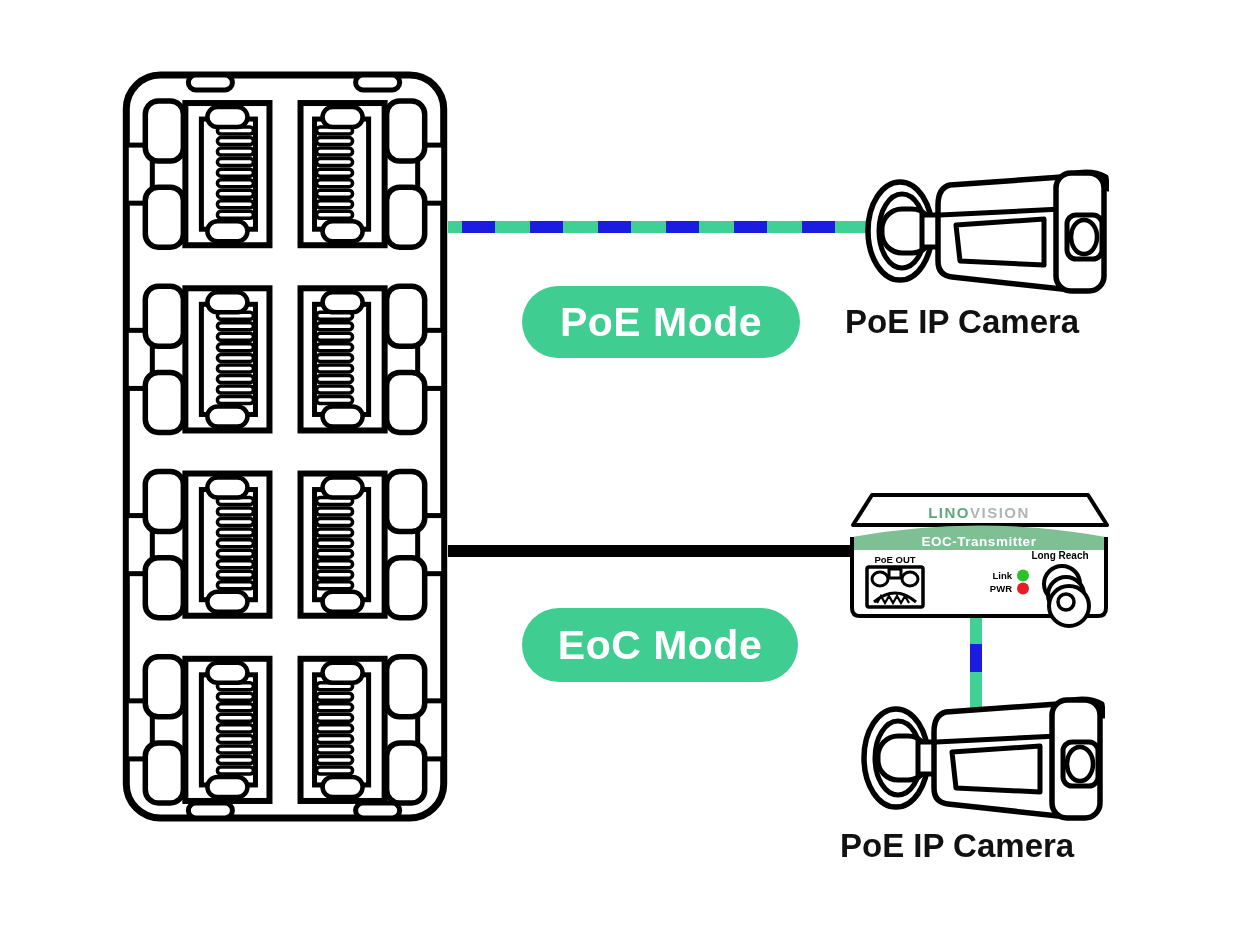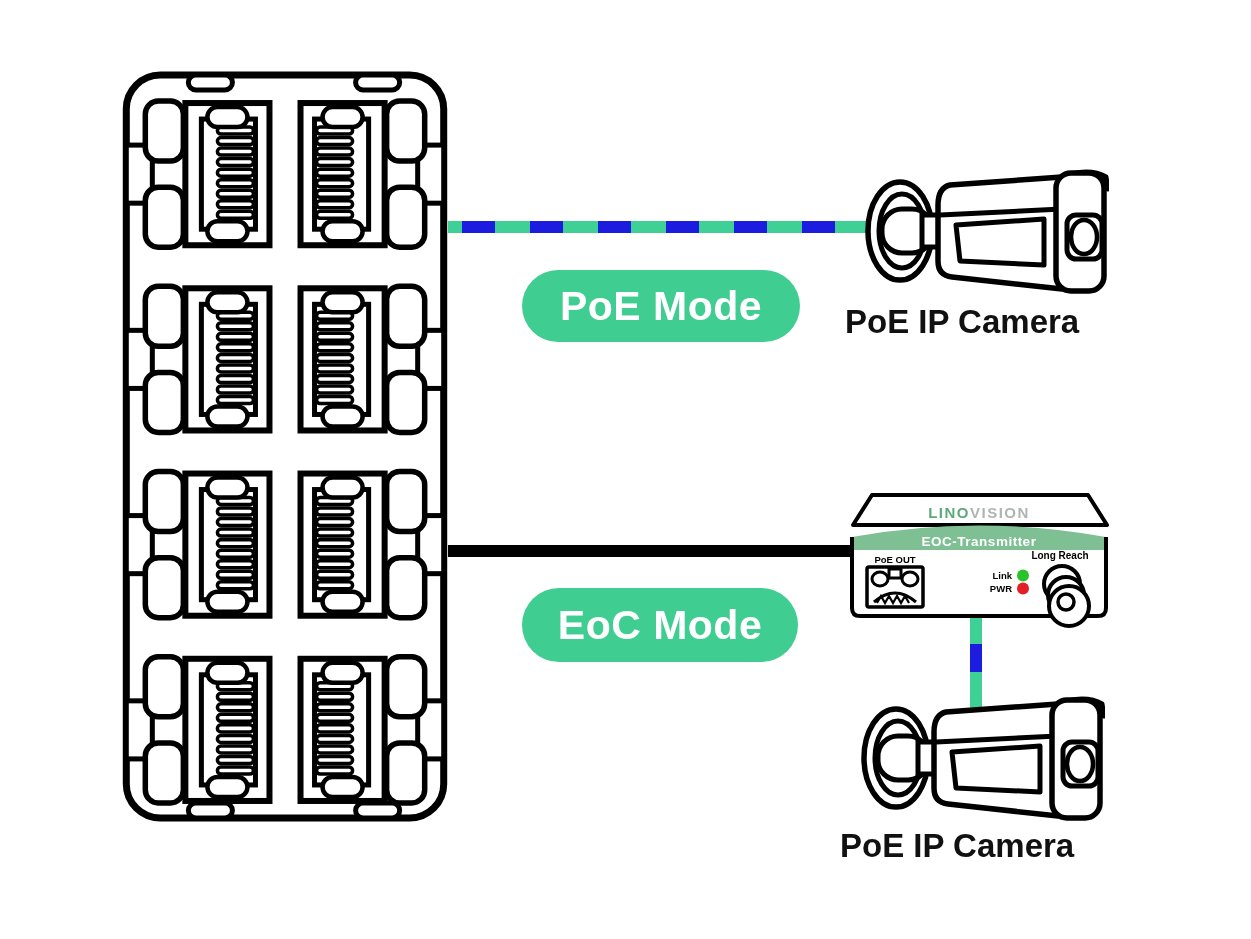--- a/index.html
+++ b/index.html
@@ -62,25 +62,25 @@
     <use href="#port" transform="translate(3,583)"></use>
     <use href="#port" transform="translate(322,583) scale(-1,1)"></use>
   </svg>
 
   <div class="cable-poe"></div>
 
   <div class="cable-eoc"></div>
 
   <div class="cable-coax"></div>
 
-  <div class="pill" style="left:522px;top:270px;width:278px;height:72px">
+  <div class="pill" style="left:522px;top:286px;width:278px;height:72px">
     <span>PoE Mode</span>
   </div>
 
-  <div class="pill" style="left:522px;top:588px;width:276px;height:74px">
+  <div class="pill" style="left:522px;top:608px;width:276px;height:74px">
     <span>EoC Mode</span>
   </div>
 
   <svg class="abs" style="left:864px;top:165px" width="245" height="140" viewBox="0 0 245 140">
     <defs>
       <g id="cam">
         <ellipse cx="36" cy="66" rx="32" ry="49" fill="#fff" stroke="#000" stroke-width="5.5"></ellipse>
         <ellipse cx="38" cy="66" rx="23" ry="37" fill="#fff" stroke="#000" stroke-width="5"></ellipse>
         <rect x="18" y="44" width="50" height="44" rx="20" fill="#fff" stroke="#000" stroke-width="5"></rect>
         <rect x="58" y="50" width="28" height="32" fill="#fff" stroke="#000" stroke-width="5"></rect>

